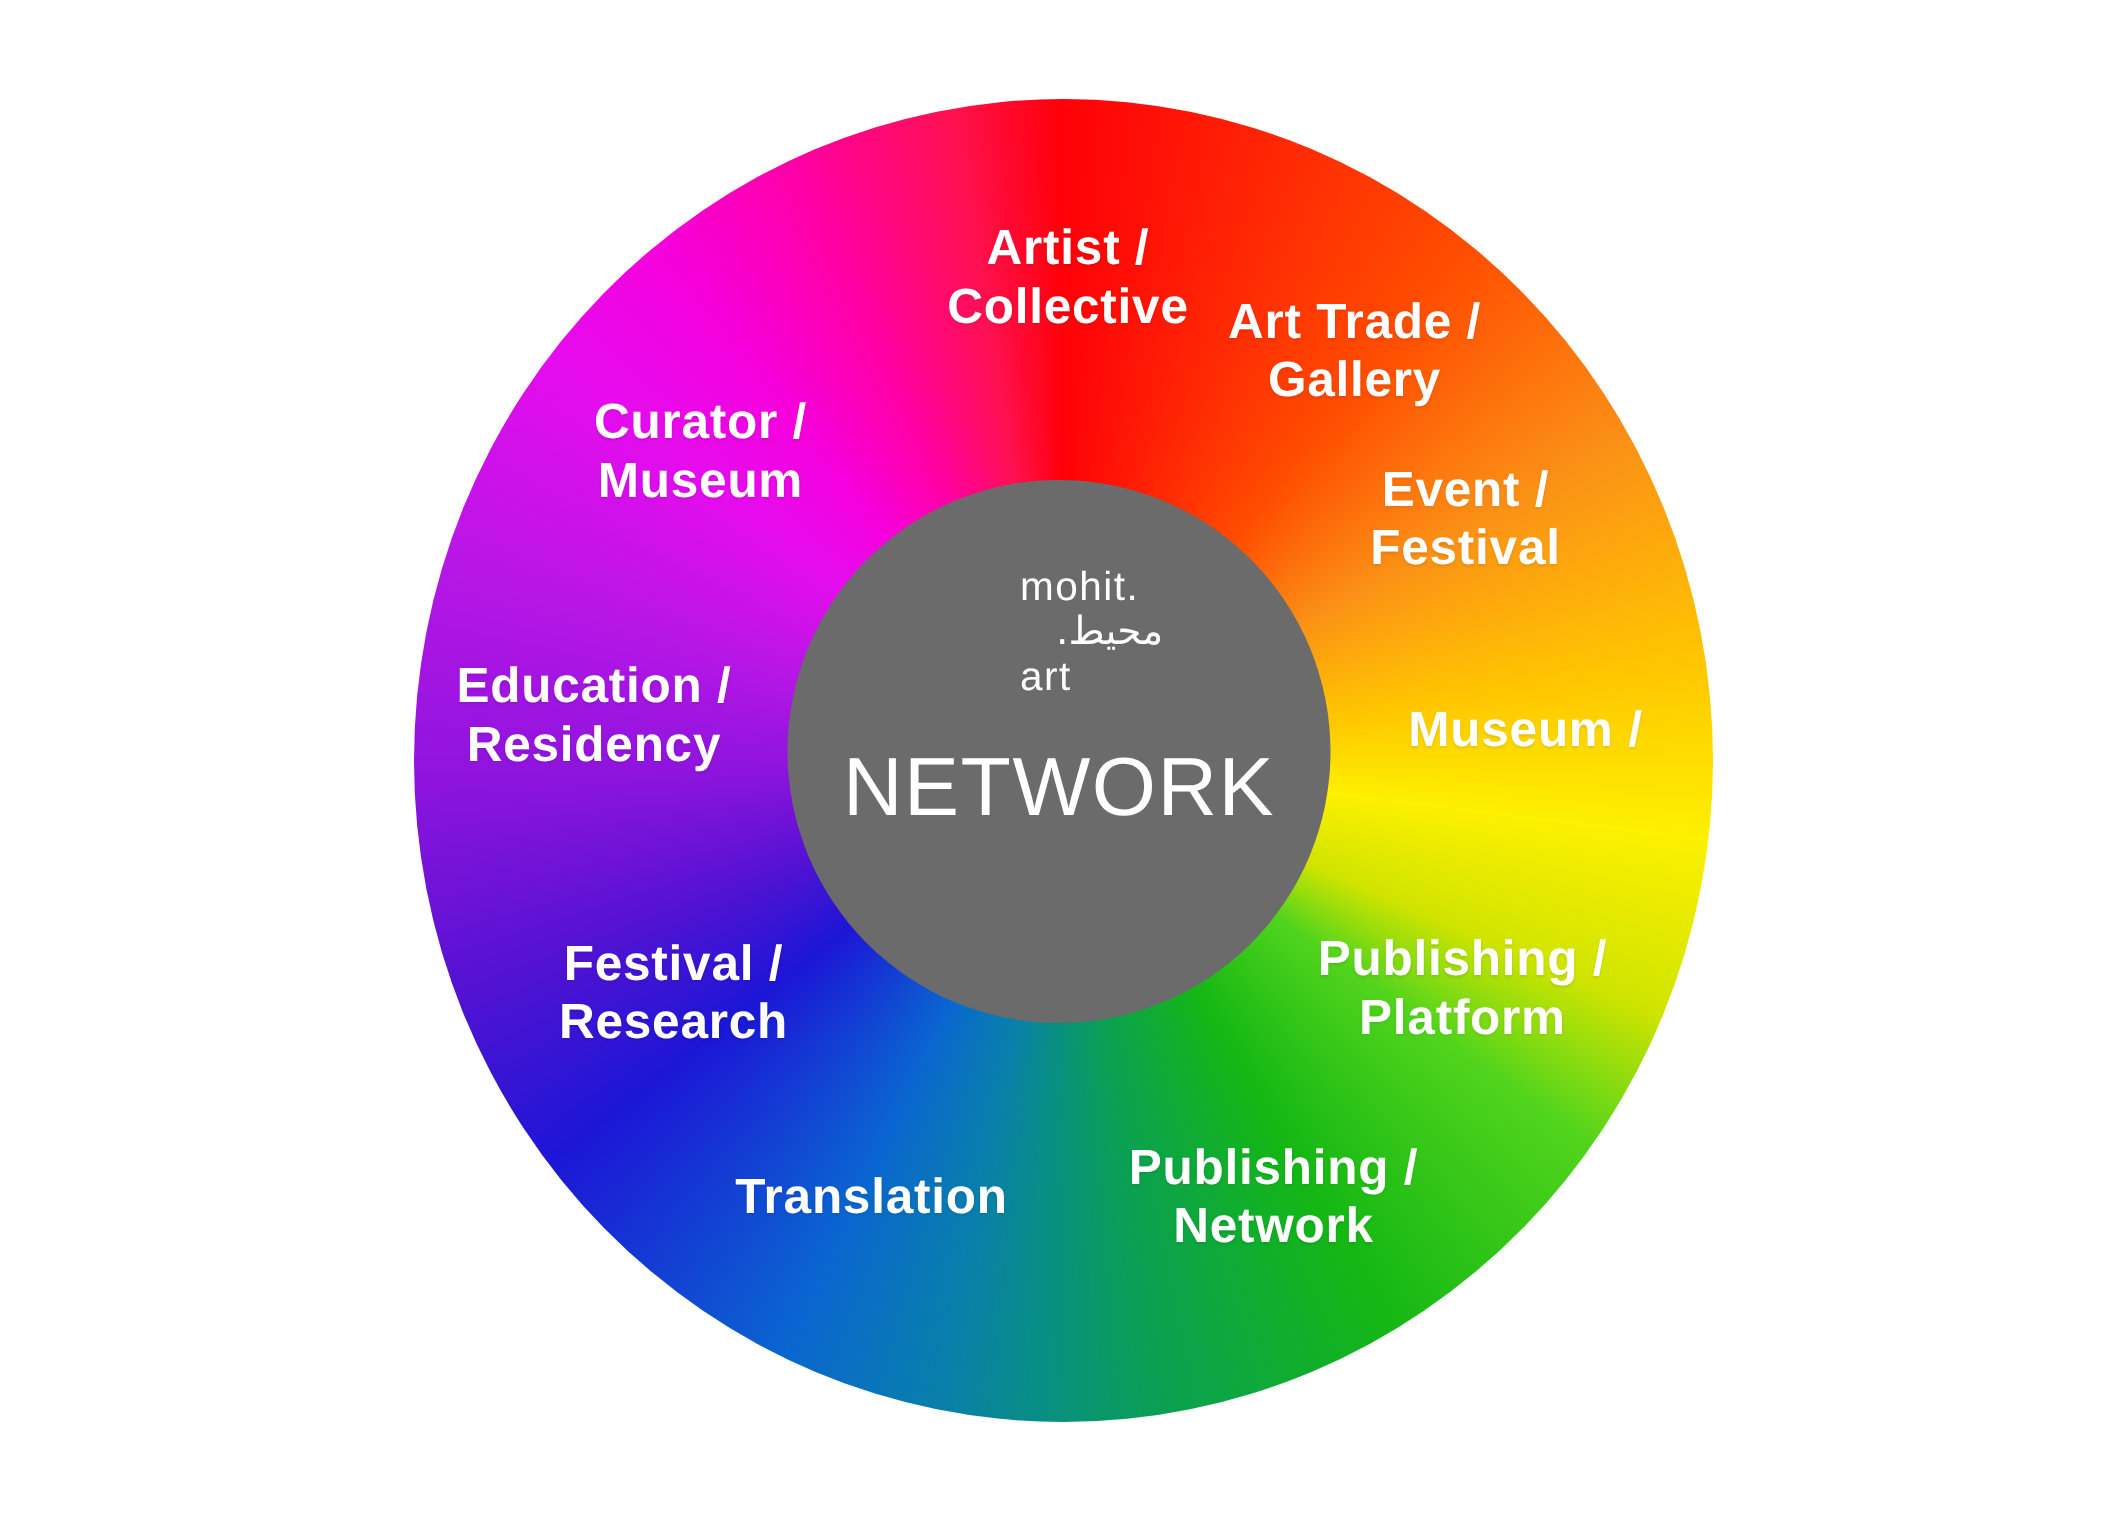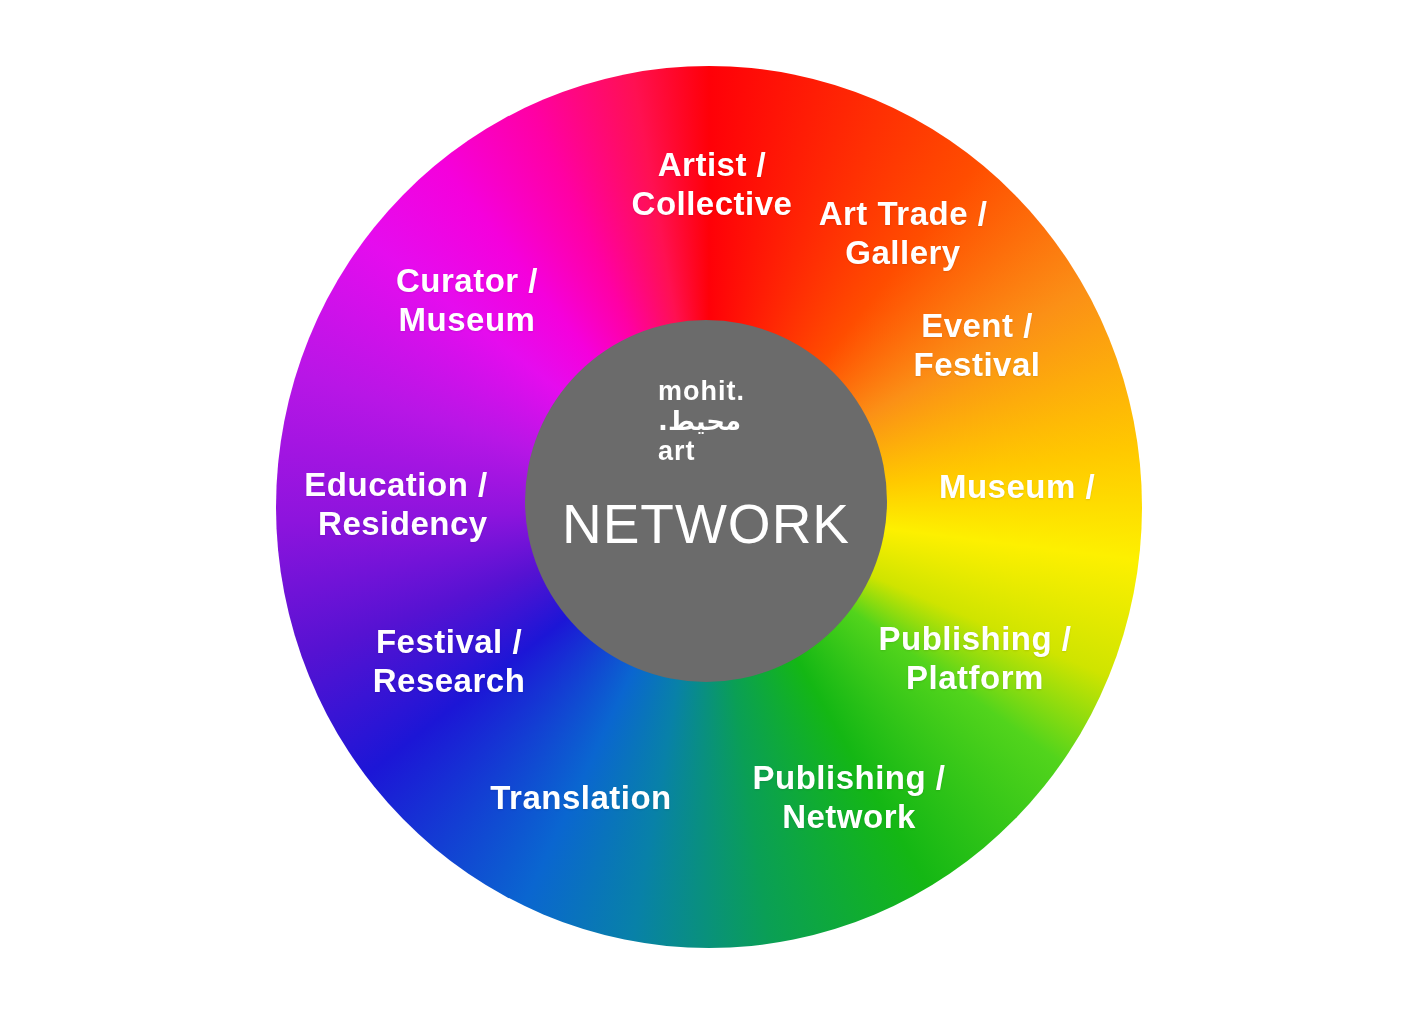--- a/index.html
+++ b/index.html
@@ -27,34 +27,35 @@
   .center-circle {
     position: absolute;
     left: 525px;
     top: 320px;
     width: 362px;
     height: 362px;
     border-radius: 50%;
   }
   .brand {
     position: absolute;
-    left: 133px;
+    left: 155px;
     top: 56px;
     text-align: left;
     color: #ffffff;
     font-size: 27px;
-    font-weight: 700;
+    font-weight: 400;
     line-height: 30px;
     letter-spacing: 1px;
   }
   .brand .arabic {
     font-family: "DejaVu Sans", sans-serif;
     direction: rtl;
     text-align: left;
     font-size: 26px;
+    margin-left: 24px;
   }
   .network-title {
     position: absolute;
     left: 0;
     top: 172px;
     width: 100%;
     text-align: center;
     color: #ffffff;
     font-size: 55px;
     font-weight: 400;
@@ -105,21 +106,21 @@
         <div>Publishing /</div>
         <div>Network</div>
       </div>
       <div class="seg-label" style="left: 581px; top: 797px;">
         <div>Translation</div>
       </div>
       <div class="seg-label" style="left: 449px; top: 661px;">
         <div>Festival /</div>
         <div>Research</div>
       </div>
-      <div class="seg-label" style="left: 396px; top: 504px; text-align: right;">
+      <div class="seg-label" style="left: 396px; top: 476px;">
         <div>Education /</div>
         <div>Residency</div>
       </div>
       <div class="seg-label" style="left: 467px; top: 300px;">
         <div>Curator /</div>
         <div>Museum</div>
       </div>
     </div>
 
   <div class="center-circle" id="center-circle" style="background: rgb(107, 107, 107);">

